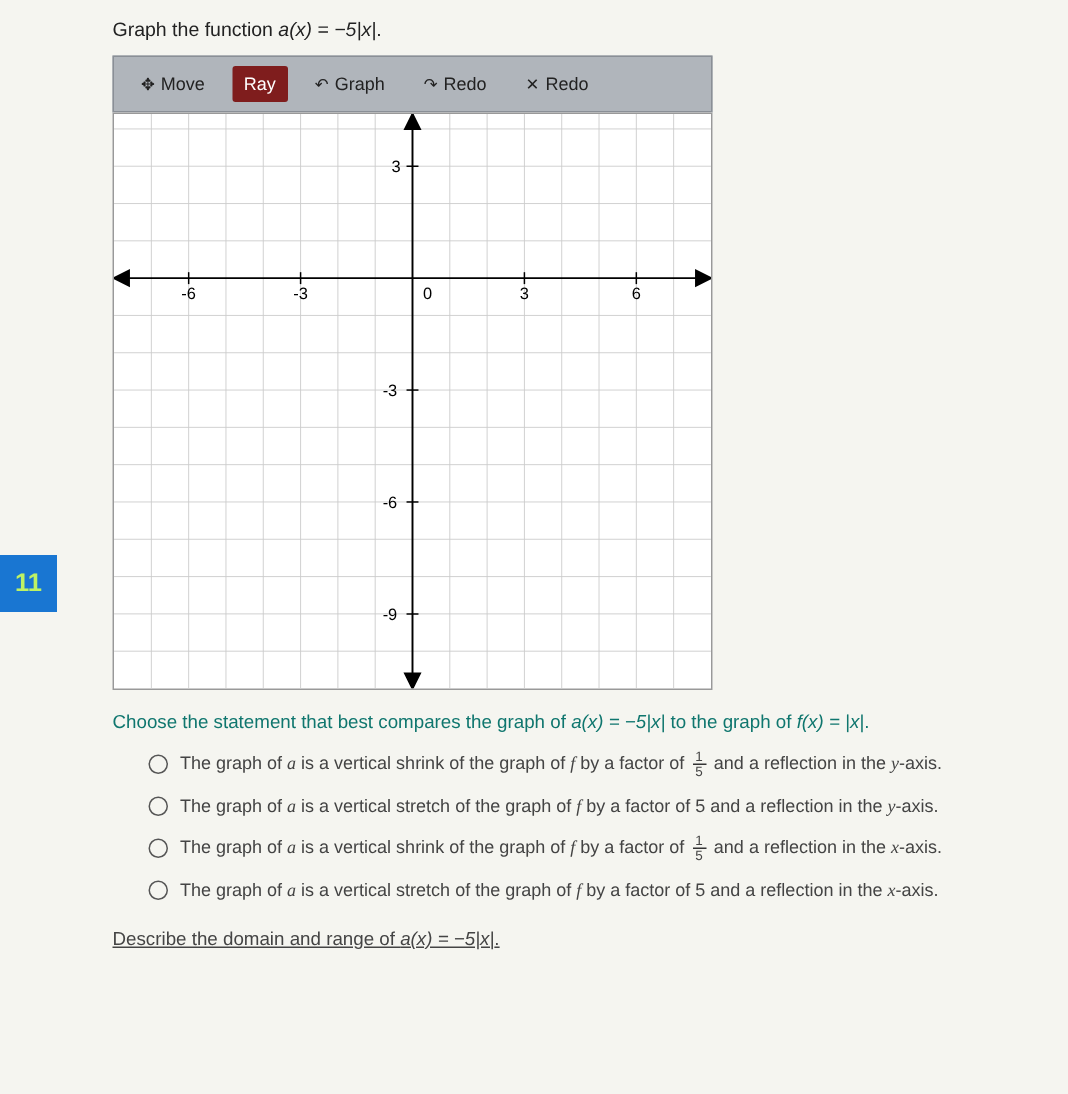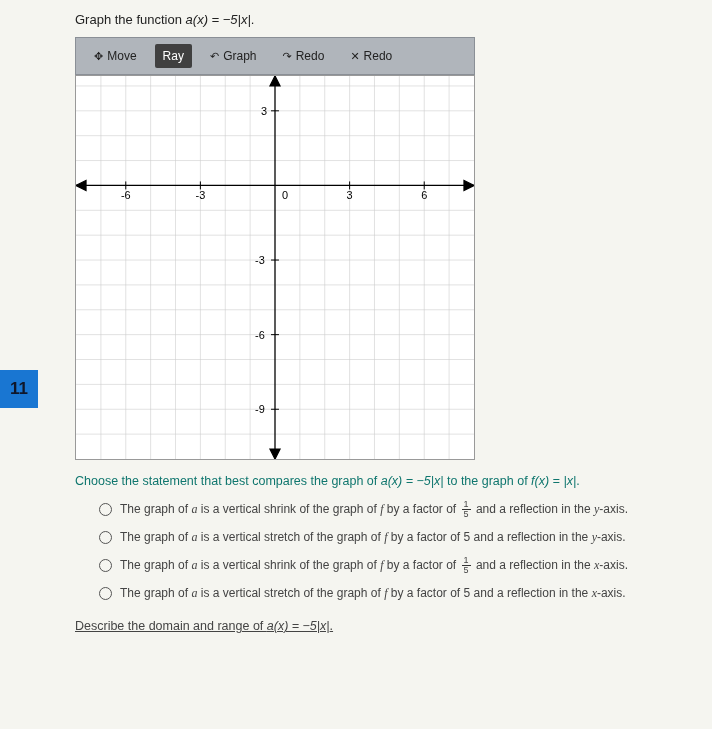--- a/index.html
+++ b/index.html
@@ -30,41 +30,41 @@
       font-size: 12px;
       color: #222;
       padding: 5px 8px;
       display: flex;
       align-items: center;
       gap: 4px;
       cursor: pointer;
       border-radius: 2px;
     }
     .tool-btn.selected {
-      background: #404040;
+      background: #7f1d1d;
       color: #fff;
     }
     .icon { font-size: 11px; }
     .graph-wrap {
       width: 400px;
       height: 385px;
       background: #fff;
       border: 1px solid #999;
       position: relative;
       overflow: hidden;
     }
     .graph-wrap svg { width: 100%; height: 100%; }
     .q-badge {
       position: absolute;
       left: 0;
       top: 370px;
       width: 38px;
       height: 38px;
       background: #1976d2;
-      color: #0f172a;
+      color: #bef264;
       display: flex;
       align-items: center;
       justify-content: center;
       font-size: 17px;
       font-weight: bold;
     }
     .instr { font-size: 12.5px; color: #0f766e; margin: 14px 0 12px; }
     .options { margin-left: 24px; }
     .opt {
       display: flex;

